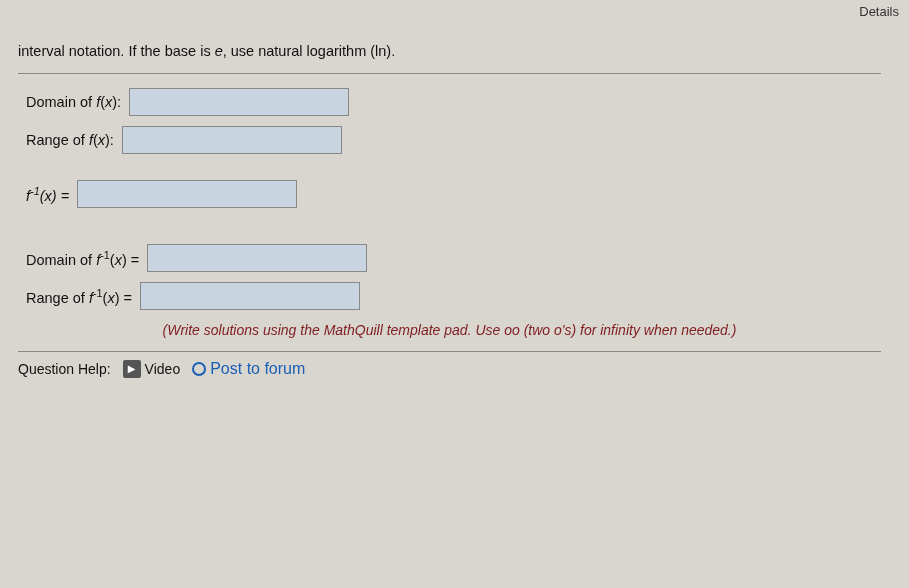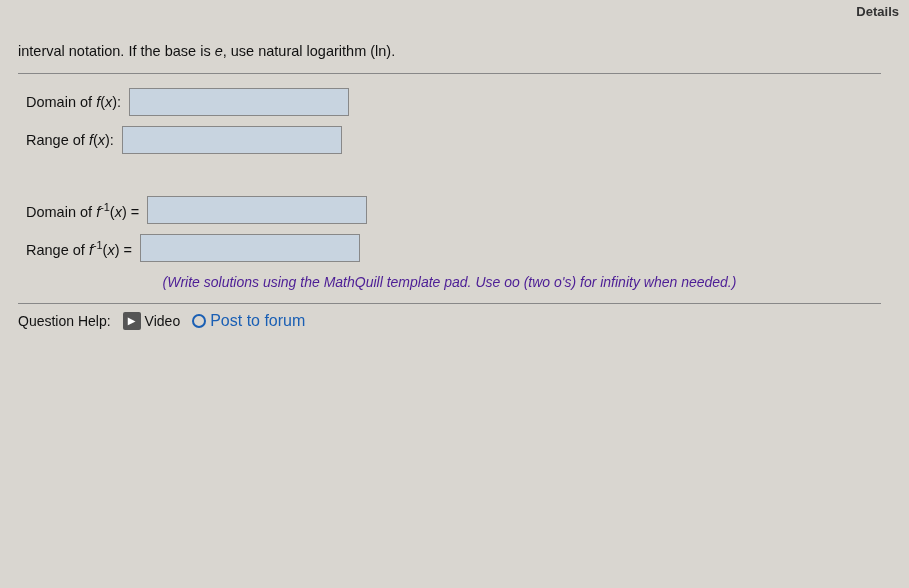--- a/index.html
+++ b/index.html
@@ -23,21 +23,20 @@
       padding: 18px 28px 12px 18px;
     }
 
     .top-bar {
       position: absolute;
       top: 0; right: 0;
       padding: 4px 10px;
       font-size: 13px;
       color: #333;
       font-family: Arial, sans-serif;
-      font-weight: bold;
     }
 
     .question-text {
       font-size: 14.5px;
       line-height: 1.55;
       margin-bottom: 10px;
       font-family: Arial, sans-serif;
       color: #111;
     }
 
@@ -89,21 +88,21 @@
     }
 
     .inverse-label {
       font-style: italic;
       margin-right: 8px;
     }
 
     .hint-text {
       text-align: center;
       font-style: italic;
-      color: #4c1d95;
+      color: #7f1d1d;
       font-size: 14px;
       font-family: Arial, sans-serif;
       line-height: 1.5;
       margin: 6px 0 0 0;
     }
 
     .bottom-divider {
       border: none;
       border-top: 1px solid #888;
       margin: 10px 0 8px 0;
@@ -201,20 +200,26 @@
 
     <div class="form-row">
       <span class="form-label">
         Range of <span class="math-inline">f</span>(<span class="math-inline">x</span>):
       </span>
       <input class="form-input" type="text" style="">
     </div>
 
     <div class="spacer"></div>
 
+    <div class="inverse-row">
+      <span class="inverse-label">
+        <span class="math-inline">f</span><span class="sup">-1</span>(<span class="math-inline">x</span>) =
+      </span>
+      <input class="form-input" type="text" style="">
+    </div>
 
     <div class="spacer"></div>
 
     <div class="form-row">
       <span class="form-label">
         Domain of <span class="math-inline">f</span><span class="sup">-1</span>(<span class="math-inline">x</span>) =
       </span>
       <input class="form-input" type="text" style="">
     </div>
 

